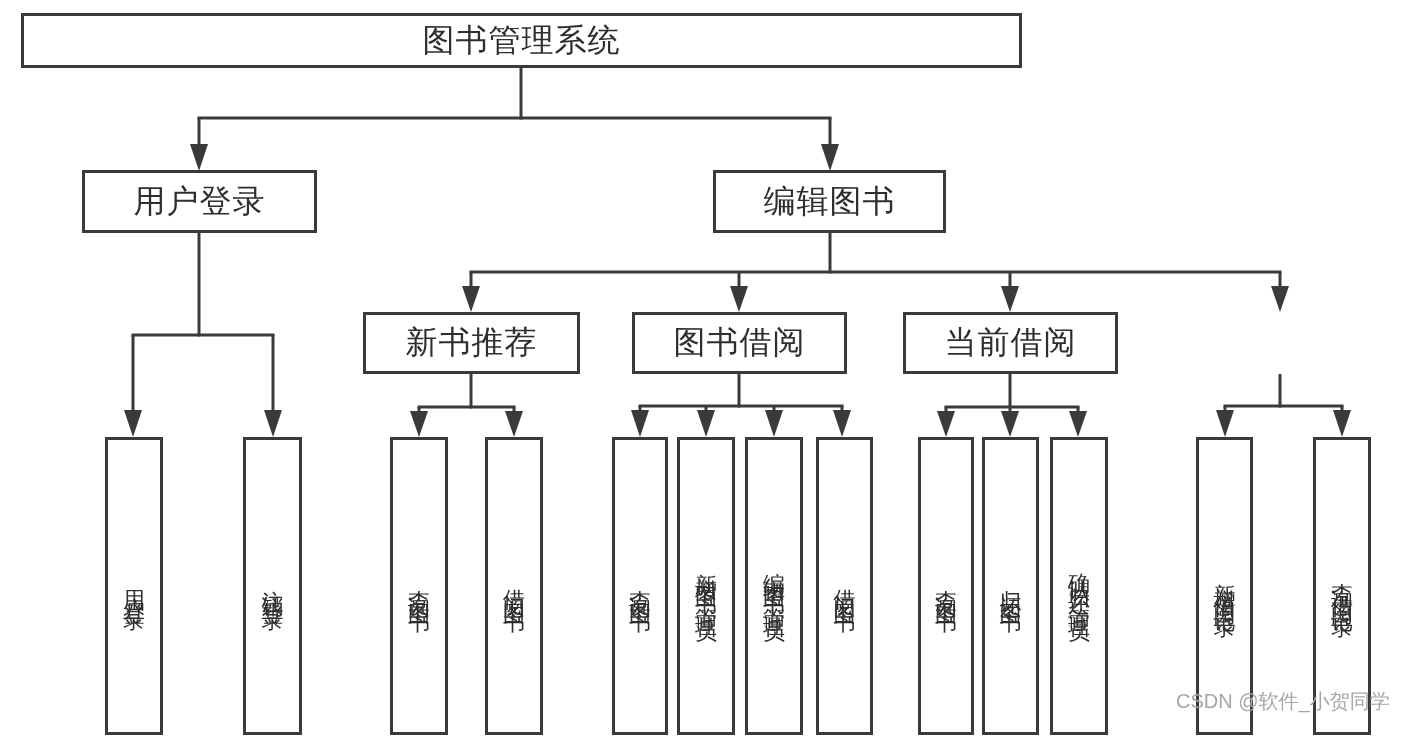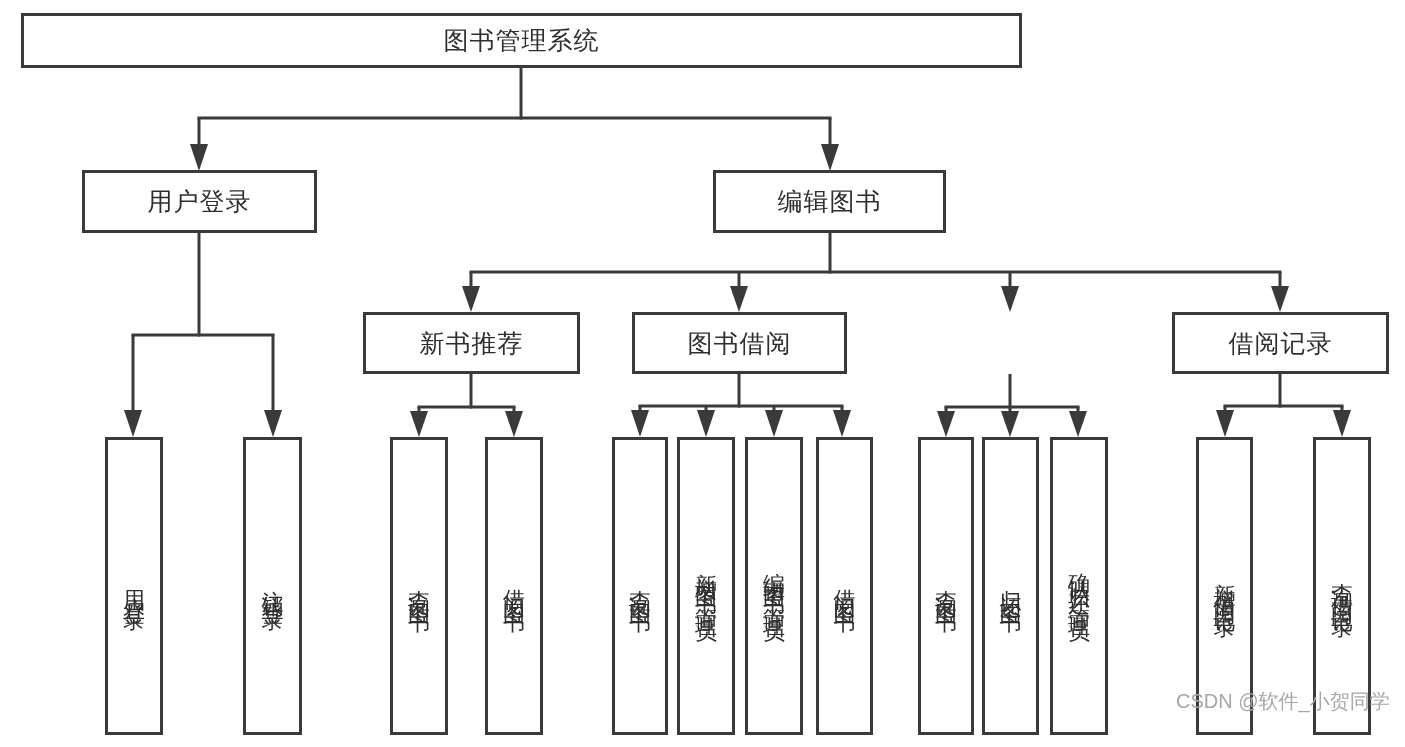--- a/index.html
+++ b/index.html
@@ -33,21 +33,21 @@
     align-items: center;
     justify-content: center;
     color: #2e2e2e;
   }
   .node-root {
     left: 21px; top: 13px;
     width: 1001px; height: 55px;
     border-width: 3px;
   }
   .node-root .label, .node-h .label {
-    font-size: 25px;
+    font-size: 32px;
     letter-spacing: 1px;
     color: #2e2e2e;
     white-space: nowrap;
   }
   .node-h { height: 63px; }
   .leaf {
     position: absolute;
     top: 437px;
     height: 298px;
     width: 58px;
@@ -168,22 +168,22 @@
   <div class="node node-h" style="left:713px; top:170px; width:233px;">
     <span class="label">编辑图书</span>
   </div>
 
   <div class="node node-h" style="left:363px; top:312px; width:217px; height:62px;">
     <span class="label">新书推荐</span>
   </div>
   <div class="node node-h" style="left:632px; top:312px; width:215px; height:62px;">
     <span class="label">图书借阅</span>
   </div>
-  <div class="node node-h" style="left:1172px; top:312px; width:217px; height:62px;">
-    <span class="label">借阅记录</span>
+  <div class="node node-h" style="left:903px; top:312px; width:215px; height:62px;">
+    <span class="label">当前借阅</span>
   </div>
 
   <div class="leaf" style="left:105px;">
     <span class="vlabel">用户登录</span>
   </div>
   <div class="leaf" style="left:243px; width:59px;">
     <span class="vlabel">注销登录</span>
   </div>
 
   <div class="leaf" style="left:390px;">

